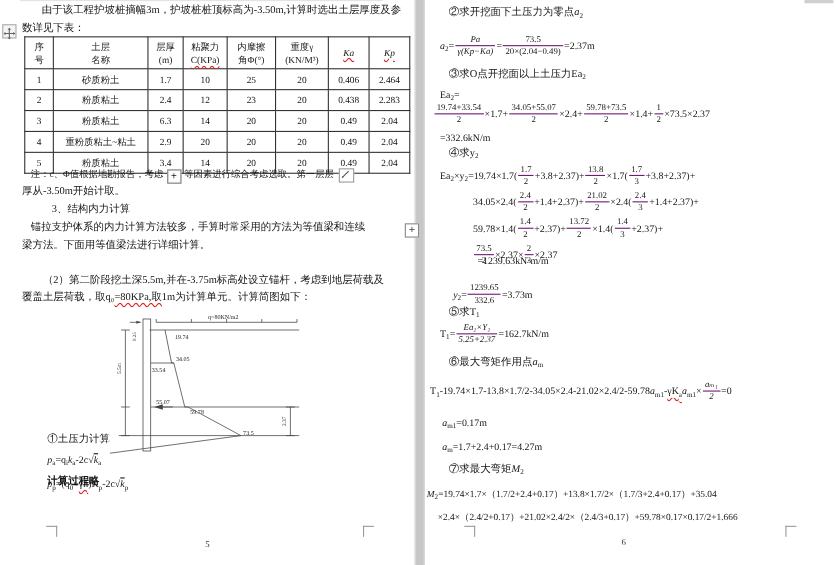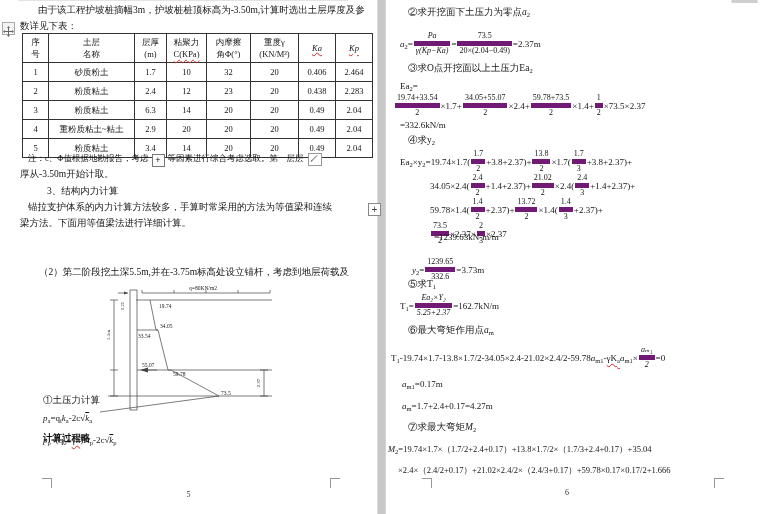--- a/index.html
+++ b/index.html
@@ -15,21 +15,21 @@
   .topbar{position:absolute;left:731px;top:0;width:27px;height:3px;background:#cfcfcf;border-radius:2px;}
   .hairline{position:absolute;left:18px;top:0;width:330px;height:1px;background:#e3e3e3;}
   .line{position:absolute;font-size:9.5px;line-height:13px;white-space:nowrap;}
   .fline{position:absolute;font-size:9px;line-height:13px;white-space:nowrap;}
   .small{font-size:8.5px;}
   .sub{font-size:6.5px;vertical-align:-2px;}
   .i{font-style:italic;}
   .ov{text-decoration:overline;}
   .wavy{text-decoration-line:underline;text-decoration-style:wavy;text-decoration-color:#d22;text-decoration-thickness:1px;text-underline-offset:2px;}
   .frac{display:inline-block;vertical-align:middle;text-align:center;margin:0 1px;position:relative;top:-1px;}
-  .frac .num{display:block;padding:0 2px;border-bottom:5px solid #701a75;font-size:8px;line-height:10px;}
+  .frac .num{display:block;padding:0 2px;border-bottom:1px solid #701a75;font-size:8px;line-height:10px;}
   .frac .den{display:block;font-size:8px;line-height:10px;padding:0 2px;}
   .frac.i .num{font-style:italic;}
   
   .soil{border-collapse:collapse;position:absolute;left:22px;top:33px;font-size:8.5px;table-layout:fixed;}
   .soil th,.soil td{border:1px solid #333;text-align:center;padding:0;font-weight:normal;line-height:12px;}
   .soil th{height:28px;}
   .soil td{height:18px;}
   .kahdr{font-style:italic;text-decoration-line:underline;text-decoration-style:wavy;text-decoration-color:#d22;text-decoration-thickness:1px;}
   
   .plusbox{display:inline-block;width:11px;height:11px;line-height:10px;border:1px solid #777;background:#fcfcfc;
@@ -105,21 +105,21 @@
             <div class="kahdr">Kp</div>
           </th>
         </tr>
       </thead>
       <tbody>
         <tr>
           <td>1</td>
           <td>砂质粉土</td>
           <td>1.7</td>
           <td>10</td>
-          <td>32</td>
+          <td>25</td>
           <td>20</td>
           <td>0.406</td>
           <td>2.464</td>
         </tr>
         <tr>
           <td>2</td>
           <td>粉质粘土</td>
           <td>2.4</td>
           <td>12</td>
           <td>23</td>
@@ -164,21 +164,24 @@
     <span>注：c、Φ值根据地勘报告，考虑</span><span class="plusbox">+</span><span>等因素进行综合考虑选取。第一层层</span><span class="pencilbox"><svg width="10" height="9" viewBox="0 0 10 9">
           <path d="M2 7.5 L8 1.5" stroke="#555" stroke-width="1"></path>
           <path d="M2 7.5 L3.6 7 L2.4 6 Z" fill="#555"></path>
         </svg></span>
   </div>
   <div class="line" style="left:20px;top:168px;">厚从-3.50m开始计取。</div>
 
   <div class="line" style="left:47px;top:185px;text-align:center;">3、结构内力计算</div>
   <div class="line" style="left:28px;top:201px;">锚拉支护体系的内力计算方法较多，手算时常采用的方法为等值梁和连续</div>
   <div class="line" style="left:20px;top:217px;">梁方法。下面用等值梁法进行详细计算。</div>
-  <div class="line" style="left:39px;top:266px;">（2）第二阶段挖土深5.5m,并在-3.75m标高处设立锚杆，考虑到地层荷载及</div>
+  <div class="line" style="left:39px;top:249px;">（2）第二阶段挖土深5.5m,并在-3.75m标高处设立锚杆，考虑到地层荷载及</div>
+  <div class="line" style="left:20px;top:265px;">
+    <span>覆盖土层荷载，取q₀</span><span class="wavy">=80KPa,取</span><span>1m为计算单元。计算简图如下：</span>
+  </div>
 
   <svg style="position:absolute;left:100px;top:282px;" width="180" height="132" viewBox="0 0 180 132">
     <g stroke="#444" stroke-width="0.7" fill="none">
       <line x1="42" y1="11" x2="170" y2="11"></line>
       <line x1="42" y1="8" x2="42" y2="11"></line>
         <line x1="74" y1="8" x2="74" y2="11"></line>
       <line x1="106" y1="8" x2="106" y2="11"></line>
         <line x1="138" y1="8" x2="138" y2="11"></line>
         <line x1="170" y1="8" x2="170" y2="11"></line>
       <line x1="36" y1="18" x2="172" y2="18"></line>

